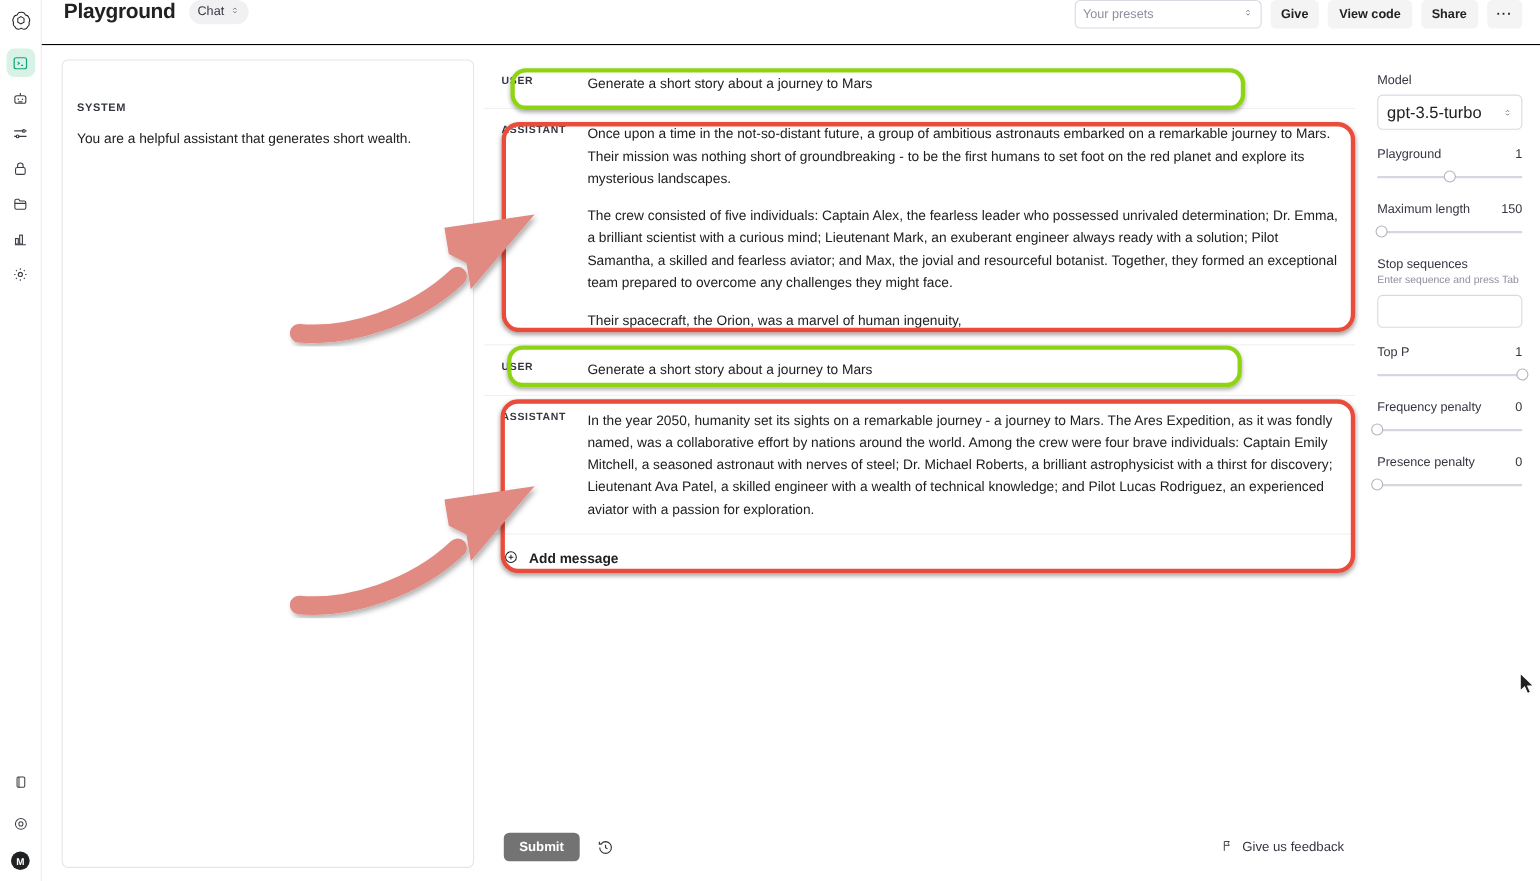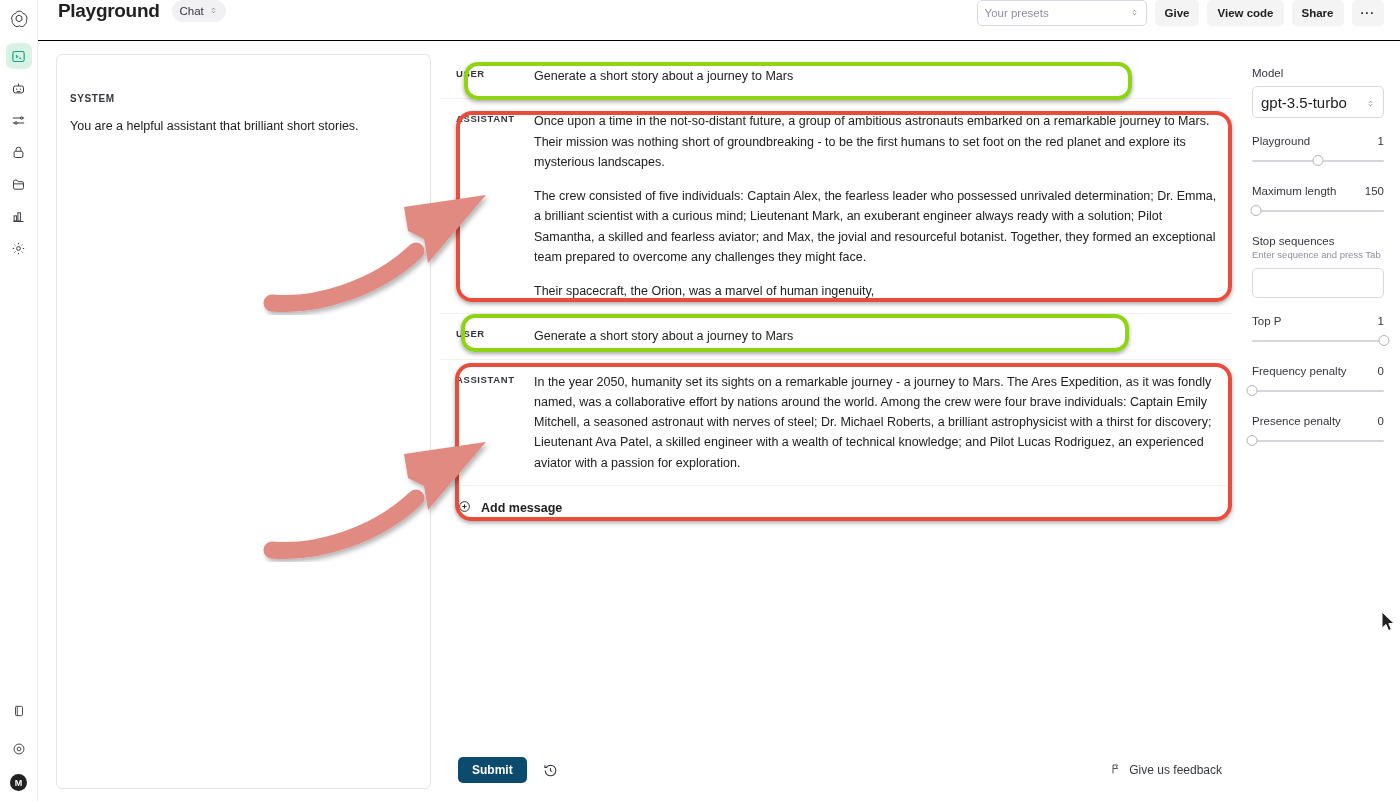--- a/index.html
+++ b/index.html
@@ -96,21 +96,21 @@
     cursor: pointer;
   }
 
   
   .footer {
     margin-top: auto; display: flex; align-items: center;
     padding: 0 10px 18px 18px;
   }
   .submit {
     height: 26px; padding: 0 14px; border-radius: 5px;
-    background: #0c4a6e; color: #fff; border: none;
+    background: #737373; color: #fff; border: none;
     font-size: 12px; font-weight: 600; font-family: inherit; cursor: pointer;
   }
   .hist-icon { margin-left: 16px; color: #353740; cursor: pointer; display: flex; }
   .feedback {
     margin-left: auto; display: flex; align-items: center; gap: 7px;
     font-size: 12px; color: #353740; cursor: pointer;
   }
 
   
   .settings { flex: 0 0 158px; padding: 13px 16px 0 10px; }
@@ -260,21 +260,21 @@
         <button class="hbtn">Share</button>
         <button class="hbtn dots">···</button>
       </div>
     </div>
 
     <div class="body">
 
       <div class="sys-col">
         <div class="sys-box">
           <div class="sys-label">SYSTEM</div>
-          <div class="sys-text">You are a helpful assistant that brilliant short stories.</div>
+          <div class="sys-text">You are a helpful assistant that generates short wealth.</div>
         </div>
       </div>
 
       <div class="chat-col">
         <div class="msgs">
 
           <div class="msg">
             <div class="role">USER</div>
             <div class="content">
               <p>Generate a short story about  a journey to Mars</p>

